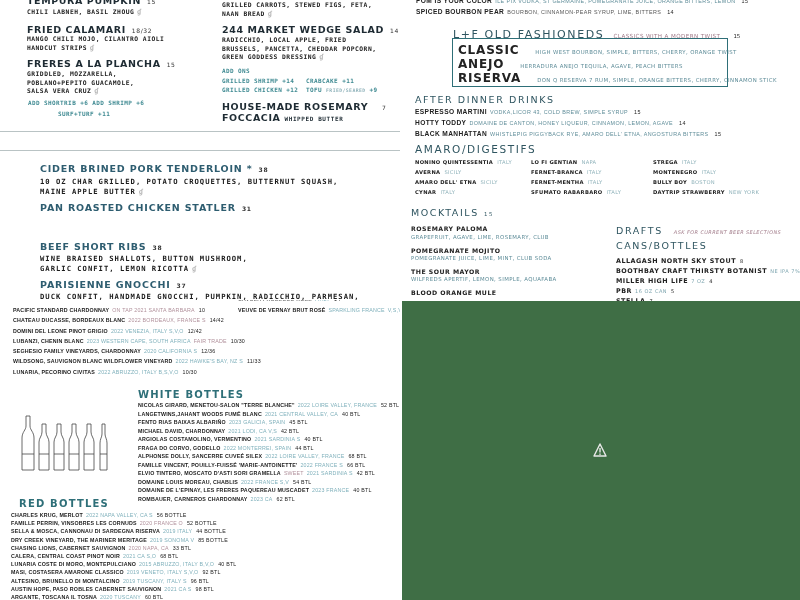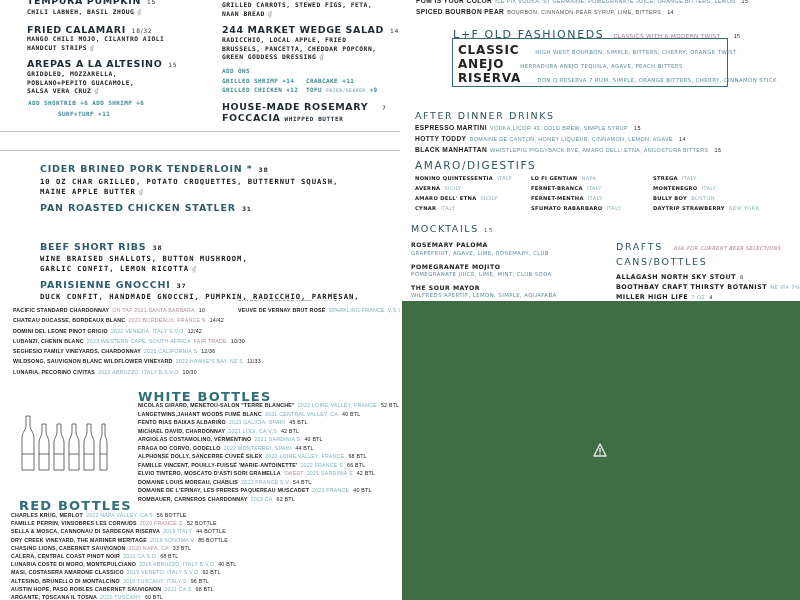--- a/index.html
+++ b/index.html
@@ -39,39 +39,39 @@
   .beer { font-size: 6.4px; font-weight: bold; letter-spacing: 0.5px; color: #222; white-space: nowrap; }
   .beer .ds { color: #7fa6b0; font-size: 5px; font-weight: normal; margin-left: 3px; }
   .beer .pr { font-size: 5px; font-weight: normal; margin-left: 4px; }
 
   
   .wine { font-family: "Liberation Sans Narrow", "Liberation Sans", sans-serif; font-size: 5.3px; white-space: nowrap; letter-spacing: 0.2px; color: #1b1b1b; }
   .wine .nm { font-weight: bold; }
   .wine .ds { color: #7fb0bb; margin-left: 3px; }
   .wine .ds.mv { color: #b08f9a; }
   .wine .pr { margin-left: 4px; }
-  .wine-title { font-family: "DejaVu Sans", sans-serif; font-weight: bold; font-size: 13px; letter-spacing: 1.2px; color: #2e6f78; }
+  .wine-title { font-family: "DejaVu Sans", sans-serif; font-weight: bold; font-size: 10px; letter-spacing: 1.2px; color: #2e6f78; }
 
   
   .green-panel { position: absolute; left: 402px; top: 301px; width: 398px; height: 299px; background: #3f6e45; }
   .warn { position: absolute; left: 593px; top: 443px; width: 14px; height: 14px; }
   .divider-v { position: absolute; left: 400px; top: 301px; width: 2px; height: 299px; background: #fff; }
 </style>
 </head>
 <body>
 
 <div class="tile" style="left:0;top:0;width:400px;height:300px;">
 
   <div class="abs food-title" style="left:27px;top:-5px;"><span>TEMPURA PUMPKIN</span><span class="price">15</span></div>
   <div class="abs food-desc" style="left:27px;top:8px;"><span>CHILI LABNEH, BASIL ZHOUG</span><span class="gf">ɠ</span></div>
 
   <div class="abs food-title" style="left:27px;top:24px;"><span>FRIED CALAMARI</span><span class="price">18/32</span></div>
   <div class="abs food-desc" style="left:27px;top:35px;width:150px;"><span>MANGO CHILI MOJO, CILANTRO AIOLI HANDCUT STRIPS</span><span class="gf">ɠ</span></div>
 
-  <div class="abs food-title" style="left:27px;top:58px;"><span>AREPAS A LA ALTESINO</span><span class="price">15</span></div>
+  <div class="abs food-title" style="left:27px;top:58px;"><span>FRERES A LA PLANCHA</span><span class="price">15</span></div>
   <div class="abs food-desc" style="left:27px;top:70px;width:125px;"><span>GRIDDLED, MOZZARELLA, POBLANO+PEPITO GUACAMOLE, SALSA VERA CRUZ</span><span class="gf">ɠ</span></div>
 
   <div class="abs addon" style="left:28px;top:99px;">ADD SHORTRIB +6  ADD SHRIMP +6</div>
   <div class="abs addon" style="left:58px;top:110px;">SURF+TURF +11</div>
 
   <div class="abs food-desc" style="left:222px;top:1px;width:160px;"><span>GRILLED CARROTS, STEWED FIGS, FETA, NAAN BREAD</span><span class="gf">ɠ</span></div>
 
   <div class="abs food-title" style="left:222px;top:24px;"><span>244 MARKET WEDGE SALAD</span><span class="price">14</span></div>
   <div class="abs food-desc" style="left:222px;top:36px;width:160px;"><span>RADICCHIO, LOCAL APPLE, FRIED BRUSSELS, PANCETTA, CHEDDAR POPCORN, GREEN GODDESS DRESSING</span><span class="gf">ɠ</span></div>
 
@@ -107,21 +107,21 @@
     <span class="mauve" style="font-size:5.6px;letter-spacing:0.4px;margin-left:4px;">CLASSICS WITH A MODERN TWIST</span>
     <span style="font-size:5.4px;margin-left:8px;">15</span>
   </div>
 </div>
 <div class="of-box">
   <div class="abs of-row" style="left:5px;top:4px;"><span class="nm">CLASSIC</span><span>HIGH WEST BOURBON, SIMPLE, BITTERS, CHERRY, ORANGE TWIST</span></div>
   <div class="abs of-row" style="left:5px;top:18px;"><span class="nm">ANEJO</span><span>HERRADURA ANEJO TEQUILA, AGAVE, PEACH BITTERS</span></div>
   <div class="abs of-row" style="left:5px;top:32px;"><span class="nm">RISERVA</span><span>DON Q RESERVA 7 RUM, SIMPLE, ORANGE BITTERS, CHERRY, CINNAMON STICK</span></div>
 </div>
 
-<div class="tile" style="left:400px;top:106px;width:400px;height:211px;background:transparent;">
+<div class="tile" style="left:400px;top:90px;width:400px;height:211px;background:transparent;">
   <div class="abs sec-title" style="left:15px;top:4px;">AFTER DINNER DRINKS</div>
   <div class="abs drk-line" style="left:15px;top:18px;"><span class="nm">ESPRESSO MARTINI</span><span class="ds">VODKA,LICOR 43, COLD BREW, SIMPLE SYRUP</span><span class="pr">15</span></div>
   <div class="abs drk-line" style="left:15px;top:29px;"><span class="nm">HOTTY TODDY</span><span class="ds">DOMAINE DE CANTON, HONEY LIQUEUR, CINNAMON, LEMON, AGAVE</span><span class="pr">14</span></div>
   <div class="abs drk-line" style="left:15px;top:40px;"><span class="nm">BLACK MANHATTAN</span><span class="ds">WHISTLEPIG PIGGYBACK RYE, AMARO DELL' ETNA, ANGOSTURA BITTERS</span><span class="pr">15</span></div>
 
   <div class="abs sec-title" style="left:15px;top:53px;font-size:10.5px;">AMARO/DIGESTIFS</div>
   <div class="abs" style="left:15px;top:69px;">
     <div class="amaro-item" style="height:10px;"><span>NONINO QUINTESSENTIA</span><span class="org">ITALY</span></div>
     <div class="amaro-item" style="height:10px;"><span>AVERNA</span><span class="org">SICILY</span></div>
     <div class="amaro-item" style="height:10px;"><span>AMARO DELL' ETNA</span><span class="org">SICILY</span></div>

